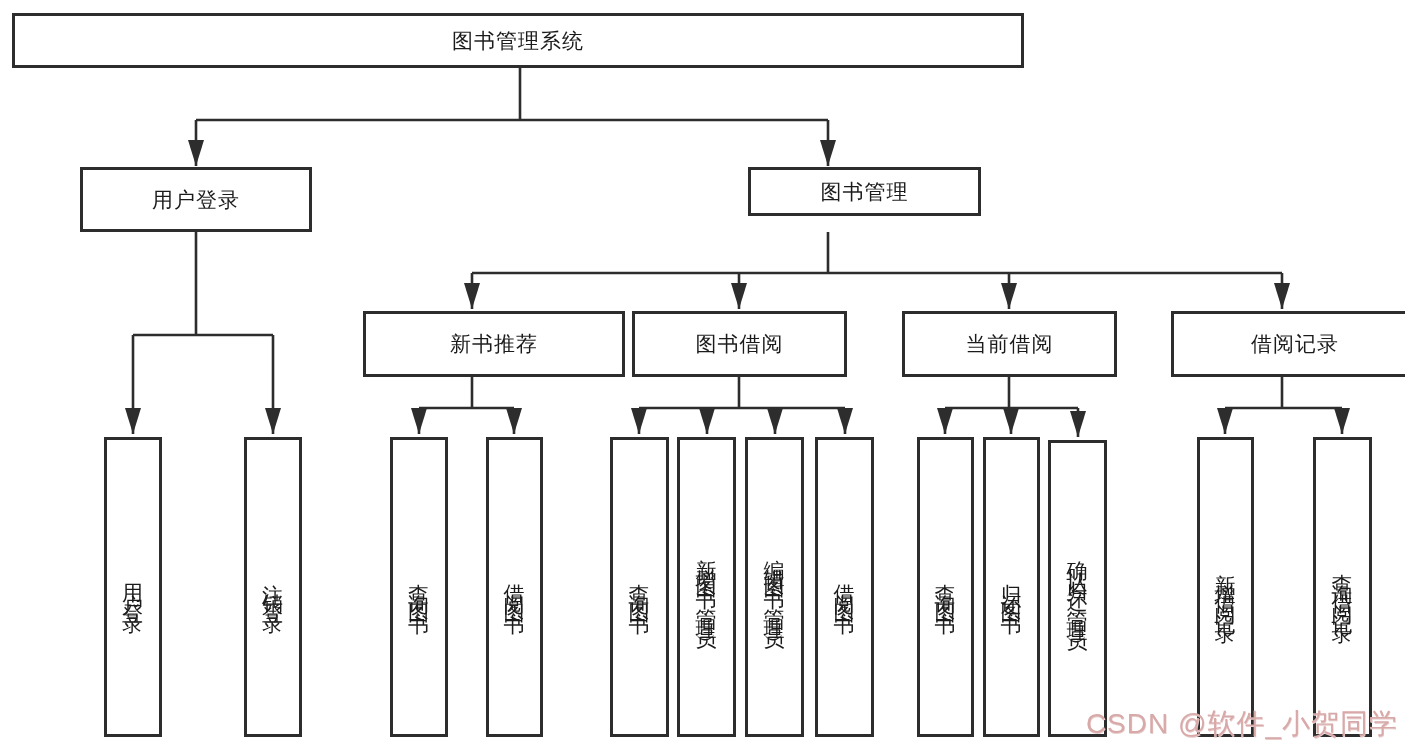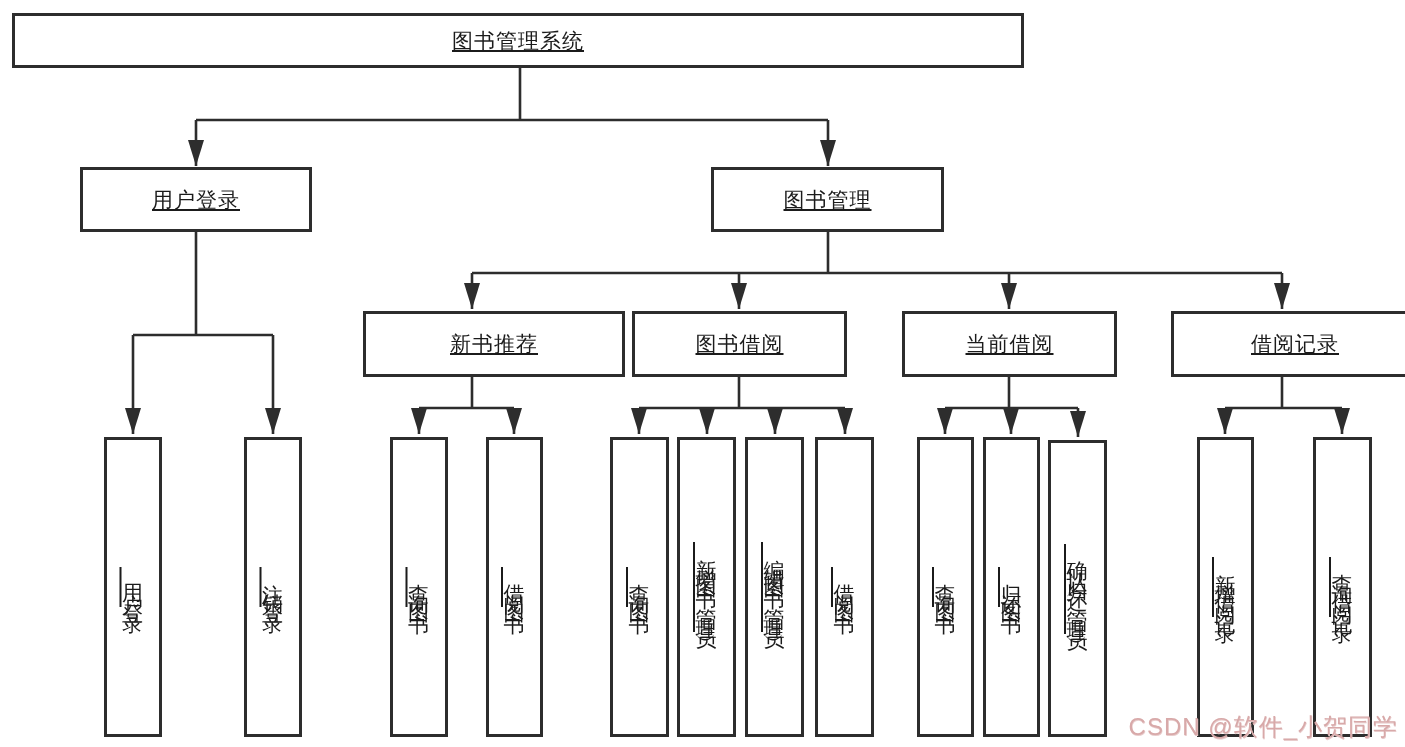--- a/index.html
+++ b/index.html
@@ -6,29 +6,29 @@
   .stage {
     position:relative; width:1405px; height:747px; background:#ffffff;
     font-family:"Liberation Sans", sans-serif; overflow:hidden;
   }
   svg.connectors { position:absolute; left:0; top:0; z-index:1; }
   .node {
     position:absolute; box-sizing:border-box;
     border:3px solid #2d2d2d; background:#ffffff;
     display:flex; align-items:center; justify-content:center;
     color:#1b1b1b; font-size:21px; letter-spacing:1px;
-    z-index:2; line-height:1.2;text-decoration:underline;
+    z-index:2; line-height:1.2;
   }
   .node.v {
     writing-mode:vertical-rl; text-orientation:mixed;
     letter-spacing:10px; line-height:1;
   }
   .watermark {
     position:absolute; right:7px; bottom:4px; z-index:3;
-    font-size:24px; letter-spacing:1px; color:#d8a9a9;
+    font-size:28px; letter-spacing:1px; color:#d8a9a9;
     text-shadow:0.5px 0.5px 0 #e8cccc;
     white-space:nowrap;
   }
 </style>
 </head>
 <body>
 
 <div class="stage">
 
   <svg class="connectors" width="1405" height="747" viewBox="0 0 1405 747">
@@ -72,21 +72,21 @@
       <line x1="1011" y1="408" x2="1011" y2="434" marker-end="url(#arw)"></line>
       <line x1="1078" y1="408" x2="1078" y2="437" marker-end="url(#arw)"></line>
       <line x1="1225" y1="408" x2="1225" y2="434" marker-end="url(#arw)"></line>
       <line x1="1342" y1="408" x2="1342" y2="434" marker-end="url(#arw)"></line>
     </g>
   </svg>
 
   <div class="node" style="left:12px;top:13px;width:1012px;height:55px">图书管理系统</div>
 
   <div class="node" style="left:80px;top:167px;width:232px;height:65px">用户登录</div>
-  <div class="node" style="left:711px;top:167px;width:233px;height:65px">图书管理</div>
+  <div class="node" style="left:748px;top:167px;width:233px;height:49px">图书管理</div>
 
   <div class="node" style="left:363px;top:311px;width:262px;height:66px">新书推荐</div>
   <div class="node" style="left:902px;top:311px;width:215px;height:66px">当前借阅</div>
   <div class="node" style="left:632px;top:311px;width:215px;height:66px">图书借阅</div>
   <div class="node" style="left:1171px;top:311px;width:248px;height:66px">借阅记录</div>
 
   <div class="node v" style="left:104px;top:437px;width:58px;height:300px">用户登录</div>
   <div class="node v" style="left:244px;top:437px;width:58px;height:300px">注销登录</div>
 
   <div class="node v" style="left:390px;top:437px;width:58px;height:300px">查询图书</div>

